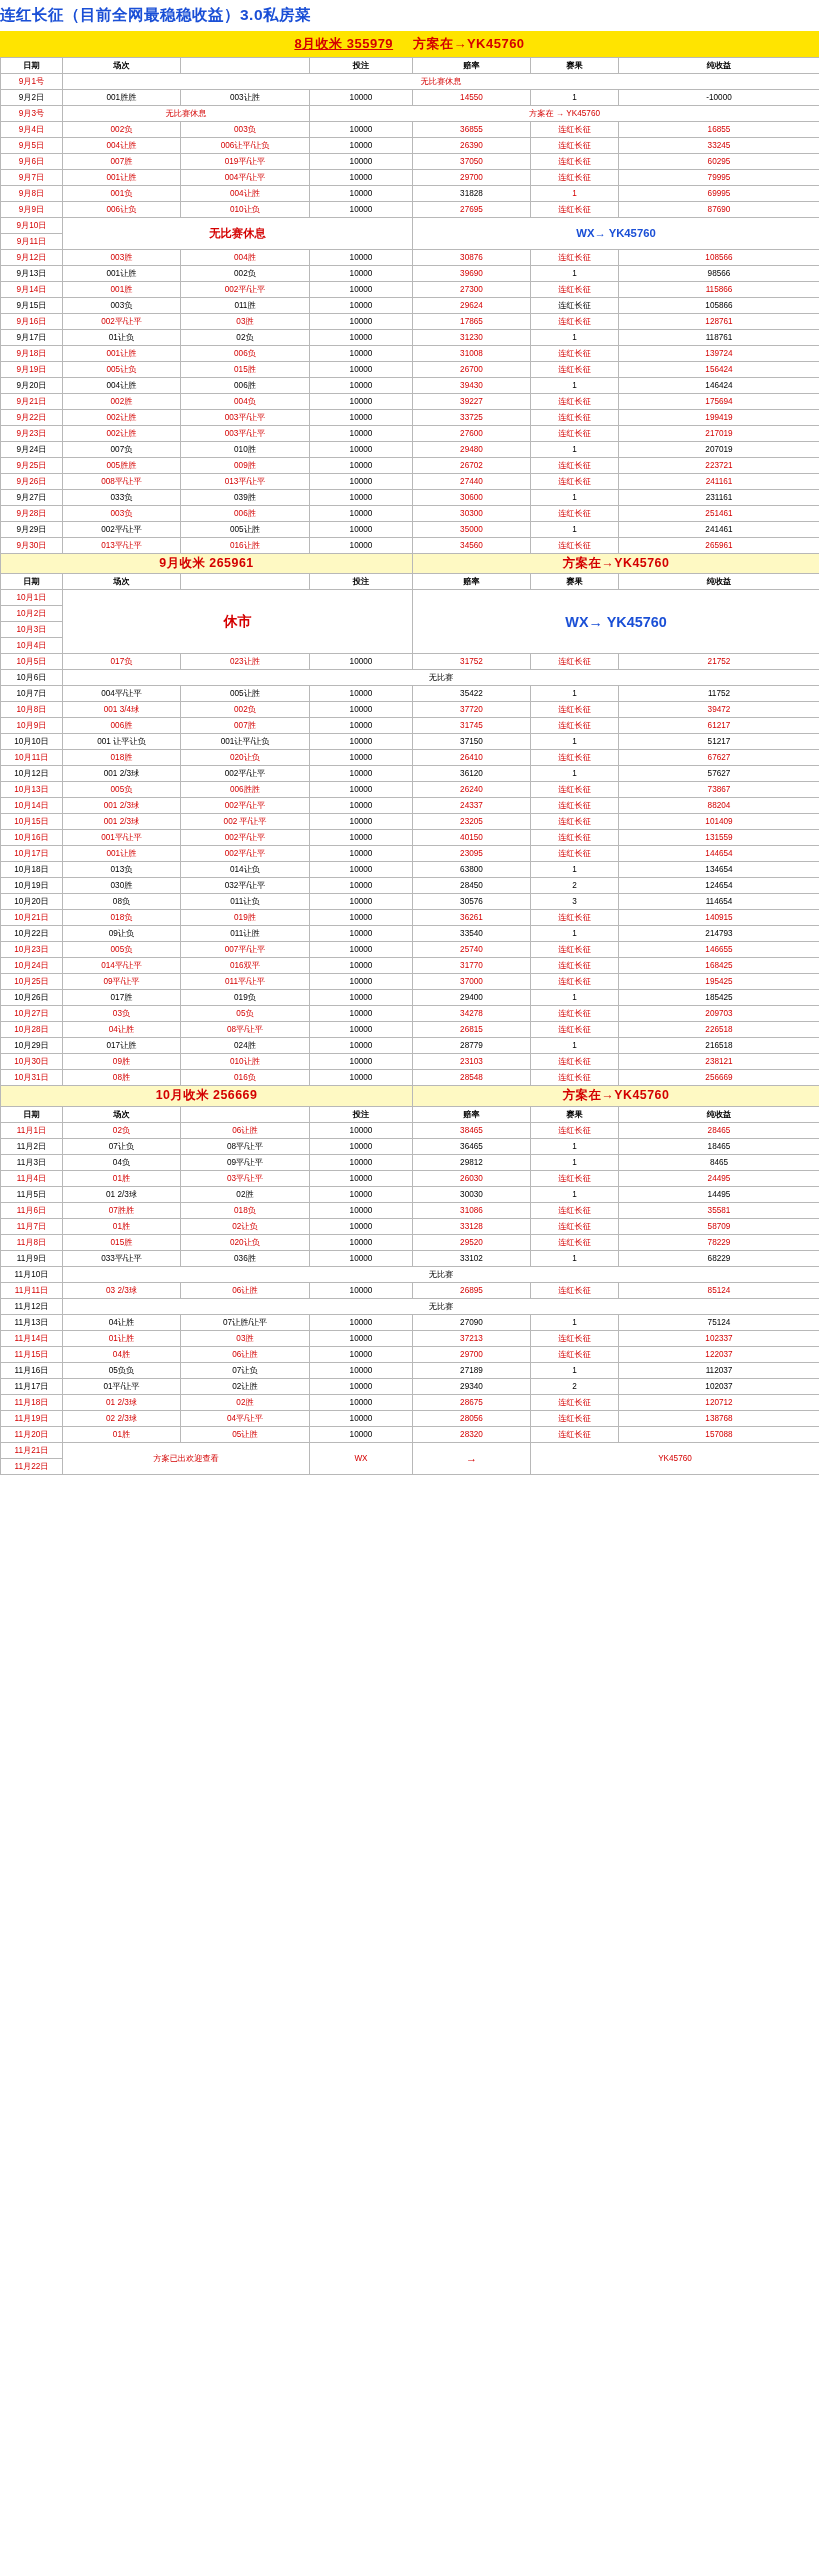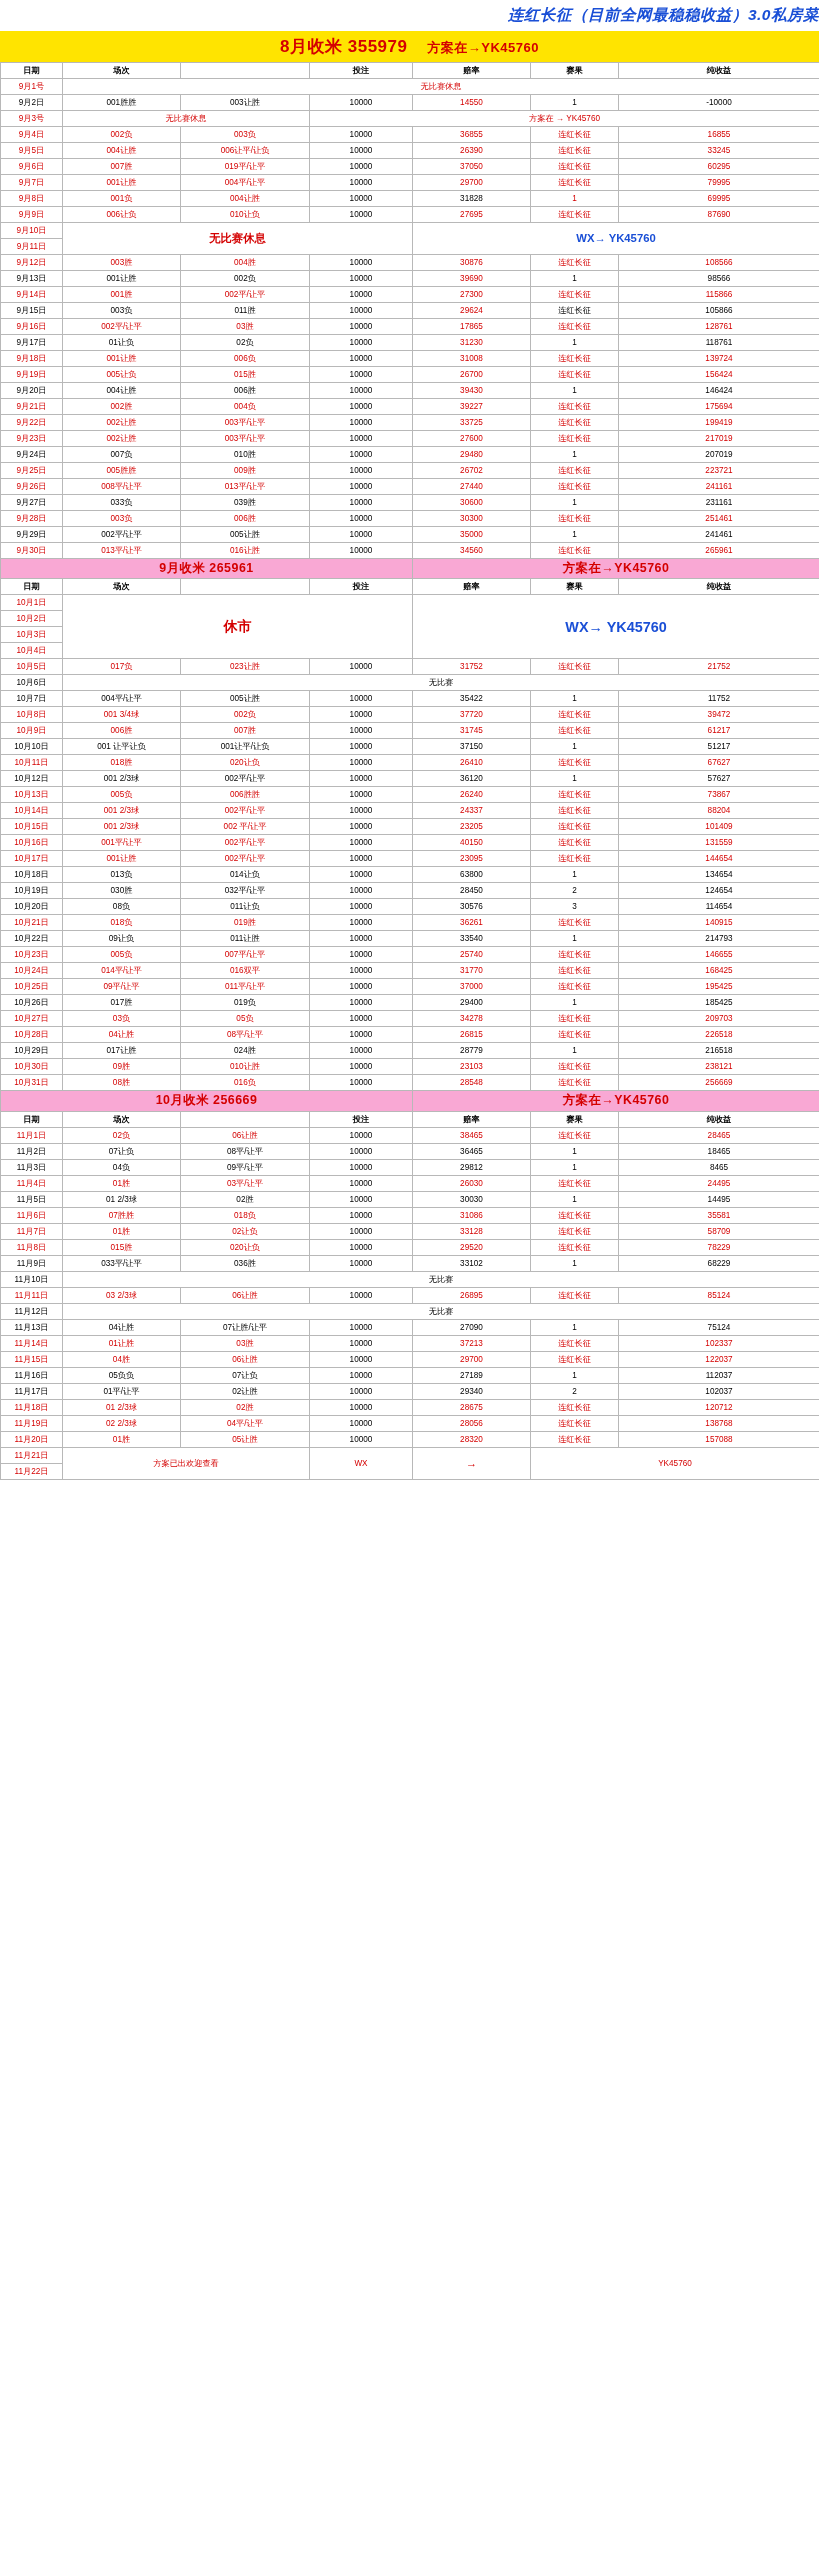--- a/index.html
+++ b/index.html
@@ -1,31 +1,31 @@
 <!DOCTYPE html>
 <html style="font-size:8.2px"><head>
 <meta charset="utf-8">
 <style>
   html,body{margin:0;padding:0;background:#ffffff;}
   body{font-family:"Liberation Sans","DejaVu Sans",sans-serif;width:819px;}
   .page{width:819px;padding:0;box-sizing:border-box;}
-  .title-bar{text-align:right;padding:5.2px 0 3.1px;font-style:italic;}
+  .title-bar{text-align:left;padding:5.2px 0 3.1px;}
   .title-main{font-size:15.5px;font-weight:bold;color:#1a4fd6;letter-spacing:0.5px;}
   .banner{background:#ffe400;text-align:center;padding:3.6px 0;margin:2.1px 0 0;}
-  .banner .t1{color:#d40000;font-size:17px;font-weight:bold;letter-spacing:0.5px;}
+  .banner .t1{color:#d40000;font-size:13px;font-weight:bold;letter-spacing:0.5px;text-decoration:underline;}
   .banner .t2{color:#d40000;font-size:13px;font-weight:bold;letter-spacing:0.5px;margin-left:17.5px;}
   table{border-collapse:collapse;width:819px;table-layout:fixed;}
   col.c0{width:62px;} col.c1{width:118px;} col.c2{width:129px;} col.c3{width:103px;}
   col.c4{width:118px;} col.c5{width:88px;} col.c6{width:201px;}
   th,td{border:0.5px solid #b8b8b8;height:15px;text-align:center;font-size:8.2px;color:#000;padding:0 1px;overflow:hidden;white-space:nowrap;}
   td.red{color:#d40000;}
   .big-center{font-size:14px;font-weight:bold;color:#d40000;}
   .big-blue{font-size:14.4px;font-weight:bold;color:#1a4fd6;}
   .med-red{font-size:11.3px;font-weight:bold;color:#d40000;}
-  .summary td{background:#f9a8d4;font-weight:bold;color:#d40000;font-size:12.4px;height:19.6px;letter-spacing:0.5px;}
+  .summary td{background:#fef9c3;font-weight:bold;color:#d40000;font-size:12.4px;height:19.6px;letter-spacing:0.5px;}
   .wx{color:#1a4fd6;font-weight:bold;font-size:11.3px;}
   .arrow{font-size:11.3px;font-weight:bold;}
 </style>
 </head>
 <body>
 
 <div class="page">
 
   <div class="title-bar">
     <div class="title-main">连红长征（目前全网最稳稳收益）3.0私房菜</div>

